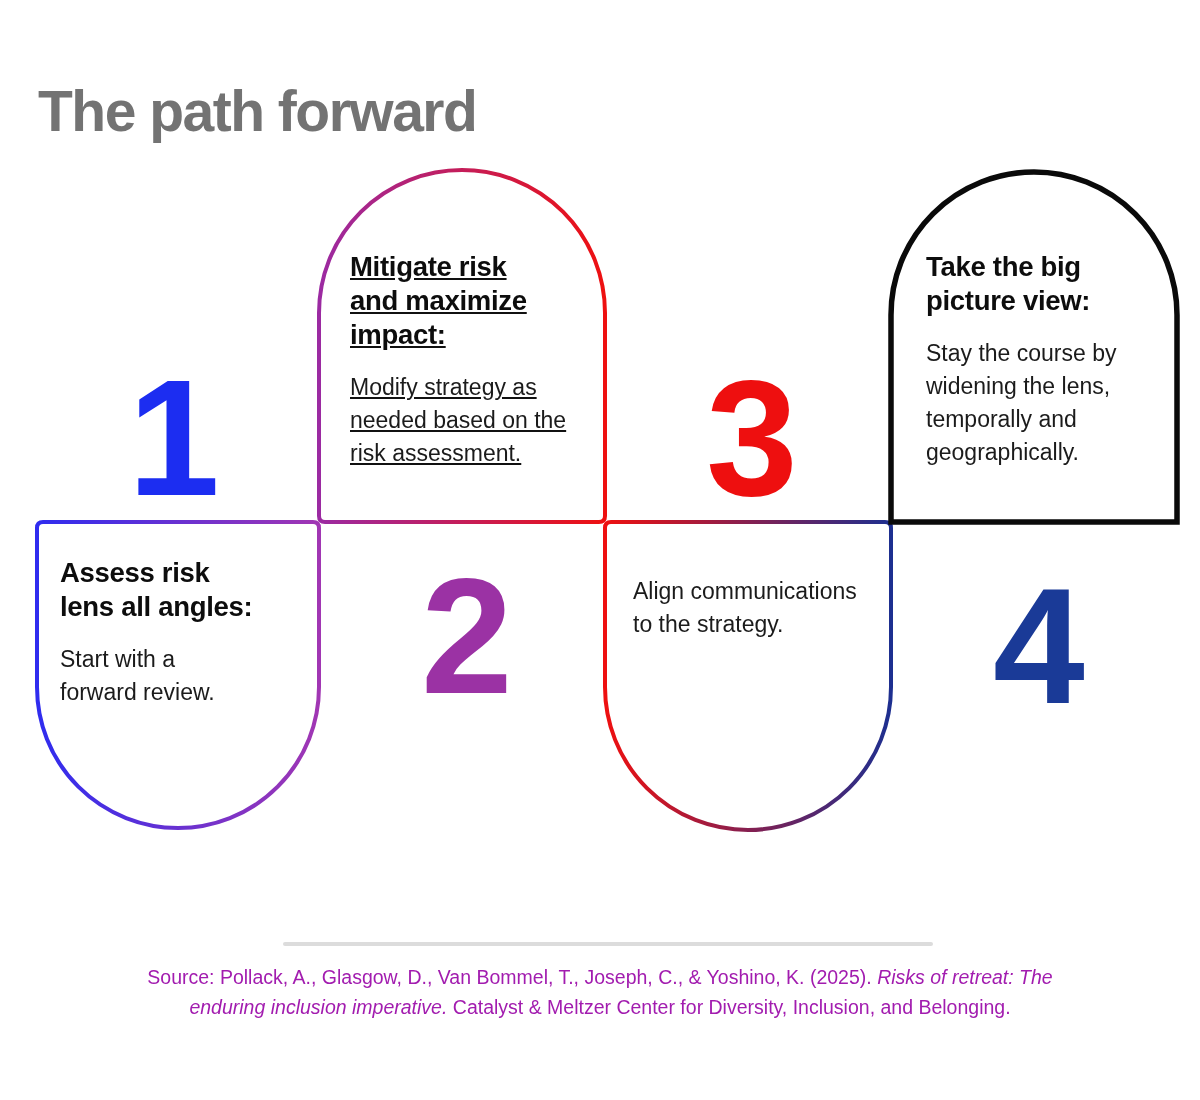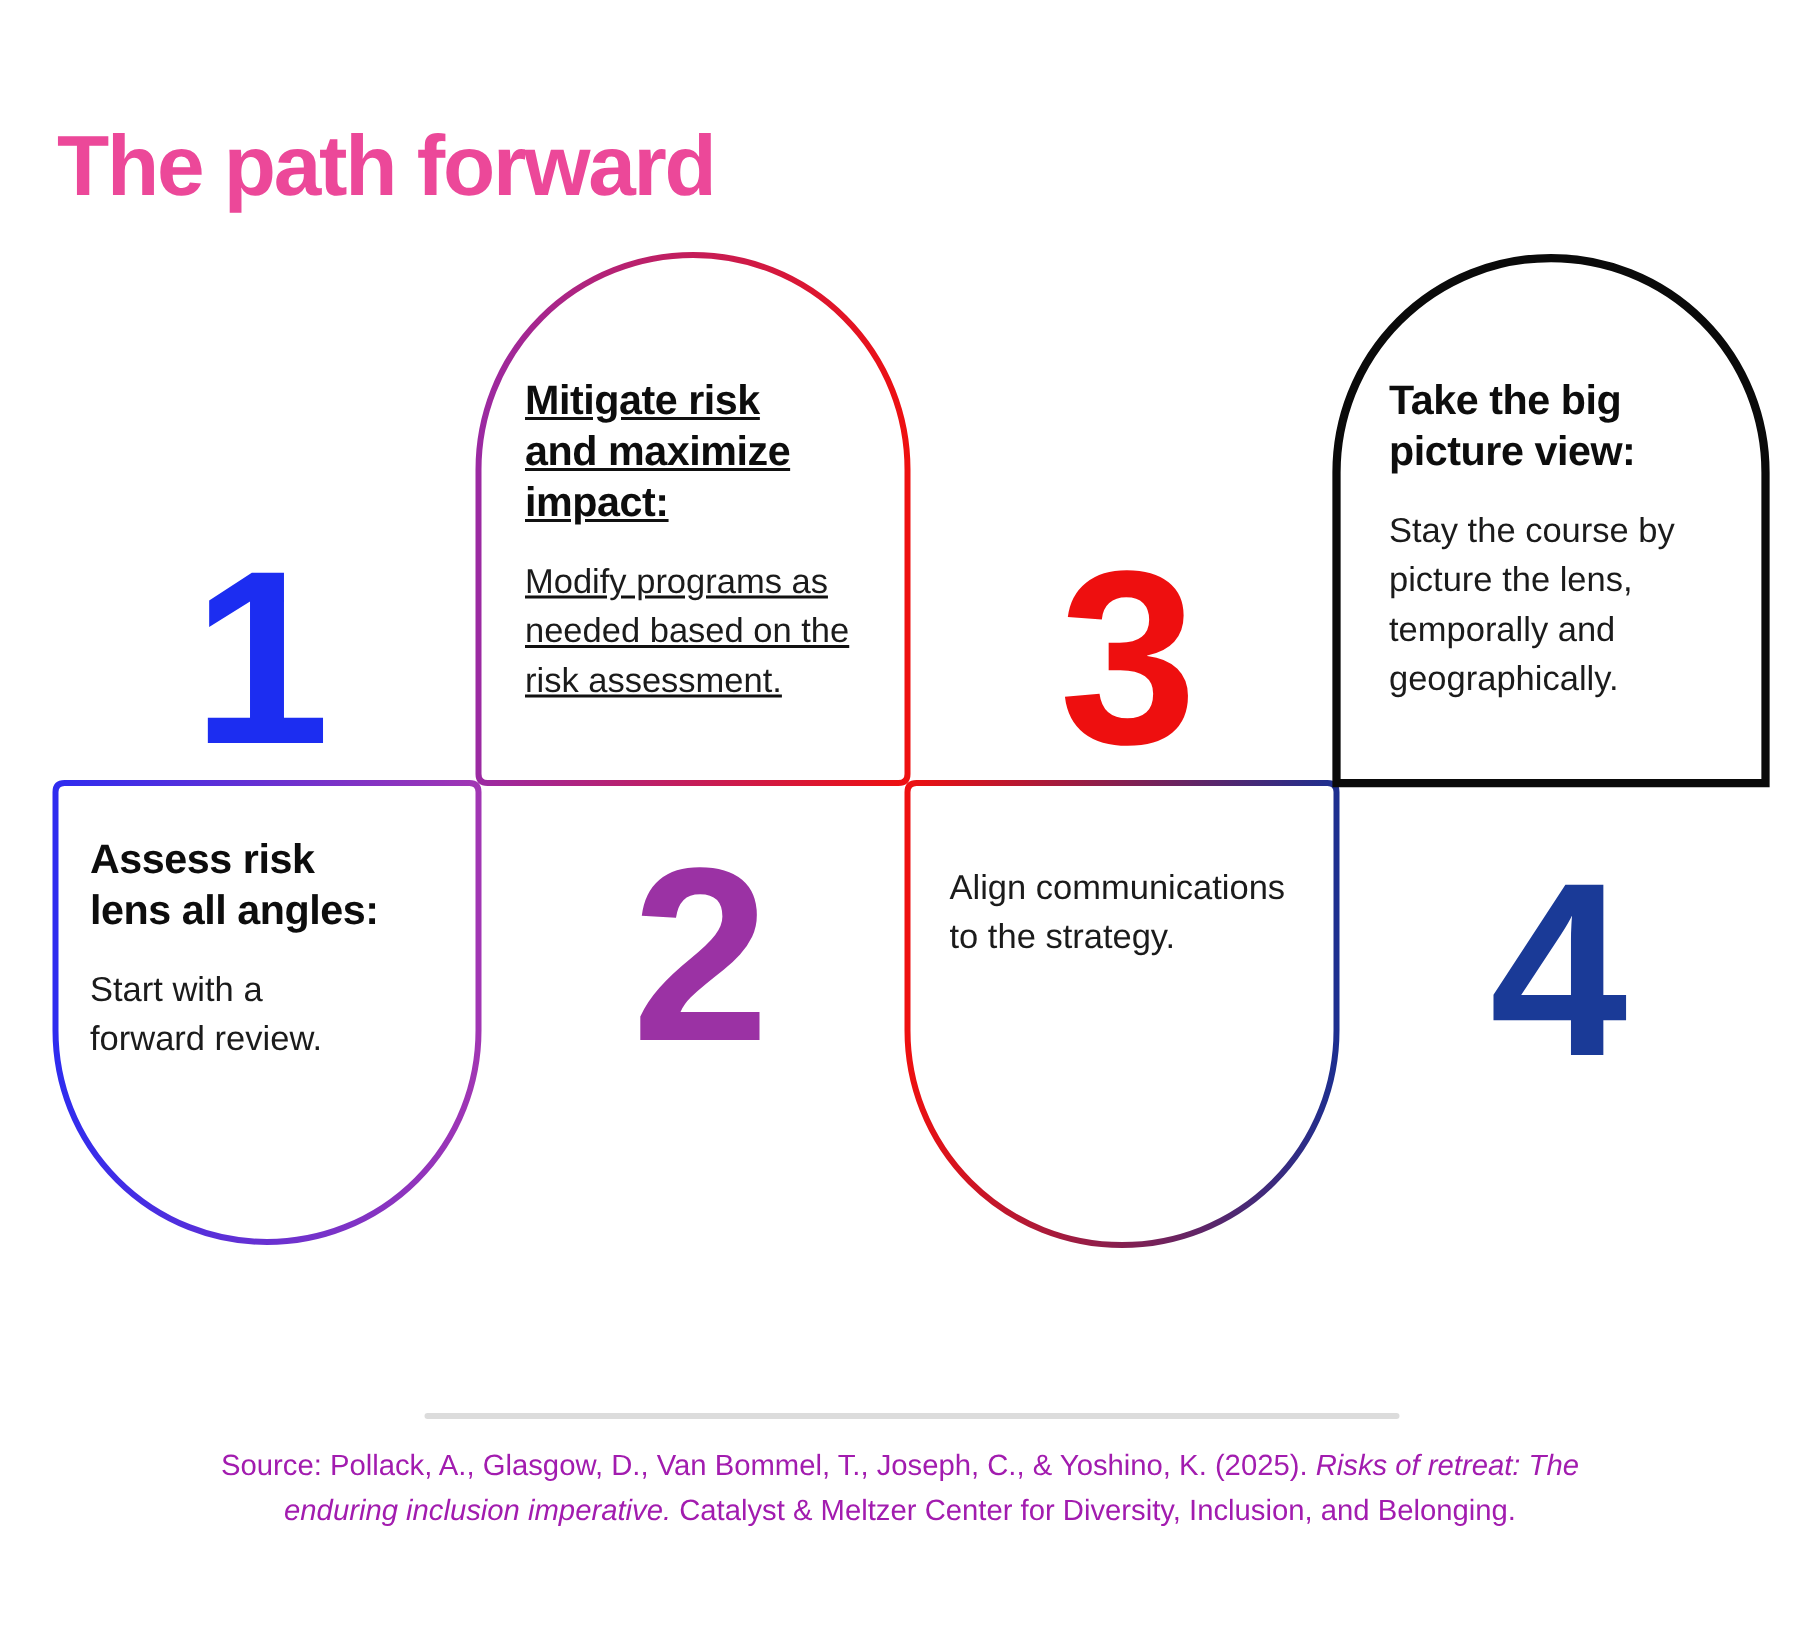--- a/index.html
+++ b/index.html
@@ -1,19 +1,19 @@
 <!DOCTYPE html>
 <html><head>
 <meta charset="utf-8">
 <style>
   html,body{margin:0;padding:0;background:#ffffff;}
   body{width:1200px;height:1100px;font-family:"Liberation Sans","DejaVu Sans",sans-serif;color:#111;}
   .canvas{position:relative;width:1200px;height:1100px;overflow:hidden;background:#fff;}
   .path-svg{position:absolute;left:0;top:0;width:1200px;height:1100px;}
-  .page-title{position:absolute;left:38px;top:40px;font-size:57px;font-weight:700;letter-spacing:-1.5px;color:#ec4899;}
+  .page-title{position:absolute;left:38px;top:40px;font-size:57px;font-weight:700;letter-spacing:-1.5px;color:#737373;}
   .big-number{position:absolute;transform:translateX(-50%);font-size:165px;font-weight:700;line-height:1;letter-spacing:-4px;}
   .card{position:absolute;}
   .card-heading{font-size:27.5px;line-height:34px;font-weight:700;letter-spacing:-0.3px;white-space:pre-line;color:#0d0d0d;}
   .card-body{margin-top:19px;font-size:23px;line-height:33px;white-space:pre-line;color:#1b1b1b;}
   .divider{position:absolute;left:283px;top:942px;width:650px;height:4px;border-radius:2px;}
   .source{position:absolute;left:0;right:0;top:962px;margin:0 auto;max-width:950px;text-align:center;font-size:19.5px;line-height:30px;color:#a21caf;}
   .source .it{font-style:italic;}
 </style>
 </head>
 <body>
@@ -52,35 +52,35 @@
     <div class="card-heading">Assess risk
 lens all angles:</div>
     <div class="card-body">Start with a
 forward review.</div>
   </div>
 
   <div class="card" style="left:350px;top:250px;width:240px;text-decoration:underline;">
     <div class="card-heading">Mitigate risk
 and maximize
 impact:</div>
-    <div class="card-body">Modify programs as
+    <div class="card-body">Modify strategy as
 needed based on the
 risk assessment.</div>
   </div>
 
   <div class="card" style="left:633px;top:556px;width:260px;">
     <div class="card-body">Align communications
 to the strategy.</div>
   </div>
 
   <div class="card" style="left:926px;top:250px;width:230px;">
     <div class="card-heading">Take the big
 picture view:</div>
     <div class="card-body">Stay the course by
-picture the lens,
+widening the lens,
 temporally and
 geographically.</div>
   </div>
 
   <div class="divider" style="background: rgb(220, 220, 220);"></div>
 
   <p class="source">
     <span>Source: Pollack, A., Glasgow, D., Van Bommel, T., Joseph, C., &amp; Yoshino, K. (2025). </span><span class="it">Risks of retreat: The enduring inclusion imperative.</span><span> Catalyst &amp; Meltzer Center for Diversity, Inclusion, and Belonging.</span>
   </p>
 

